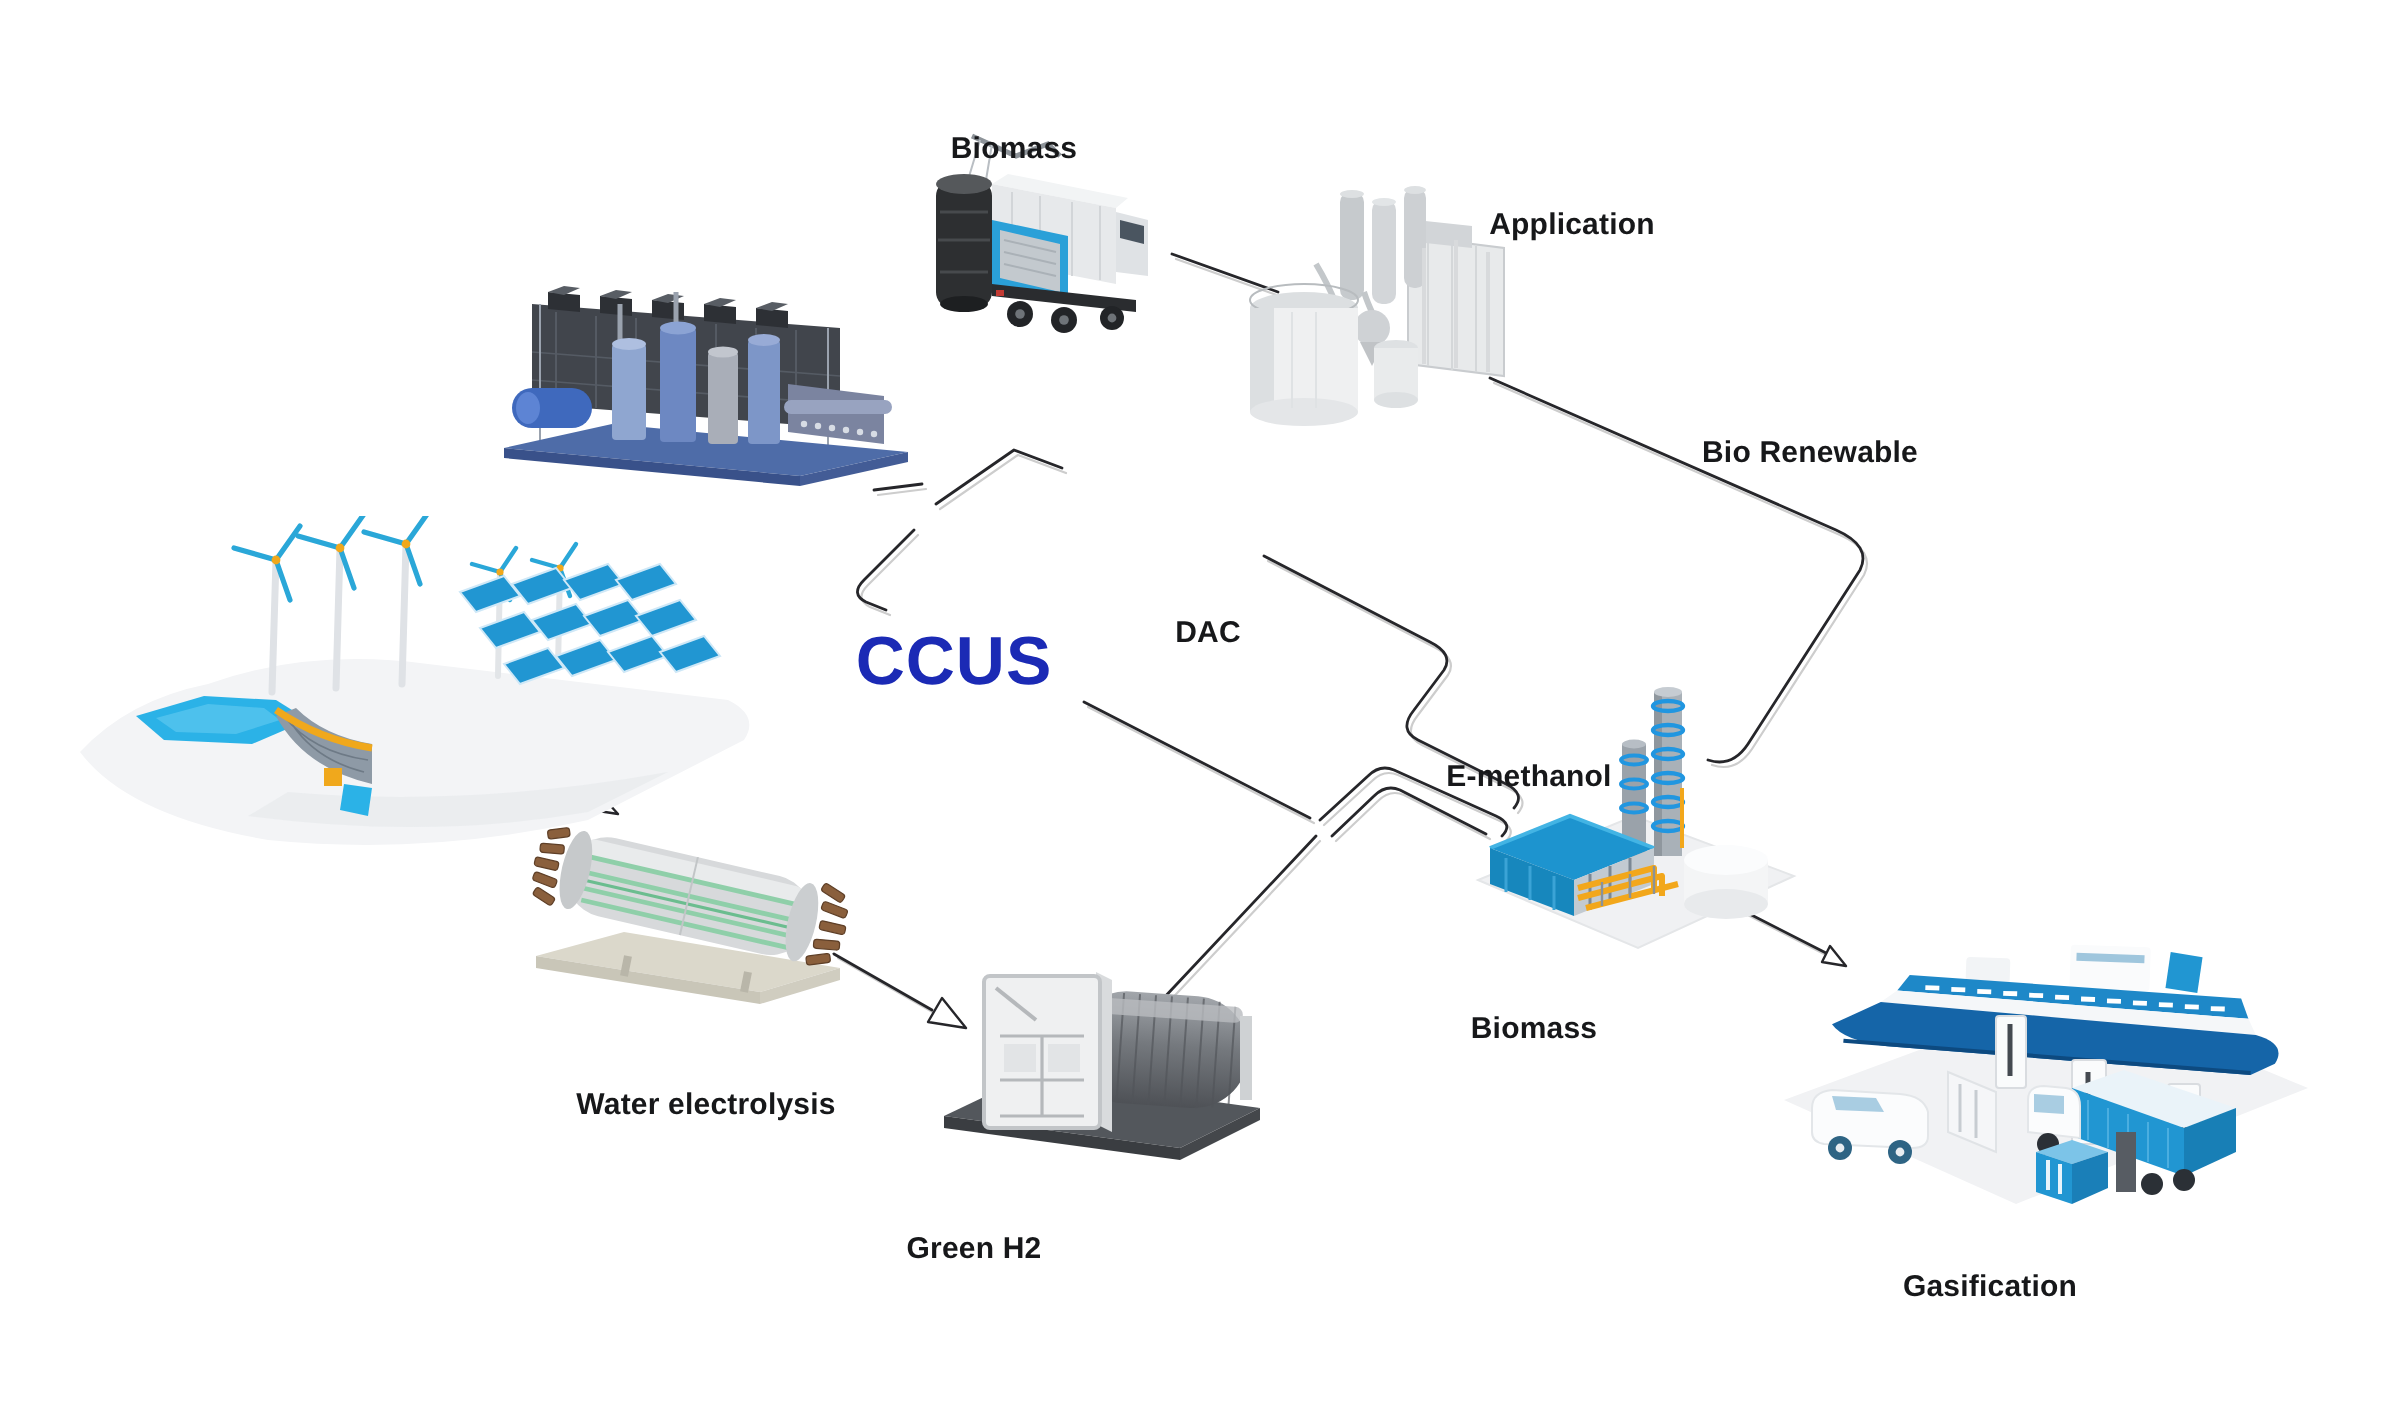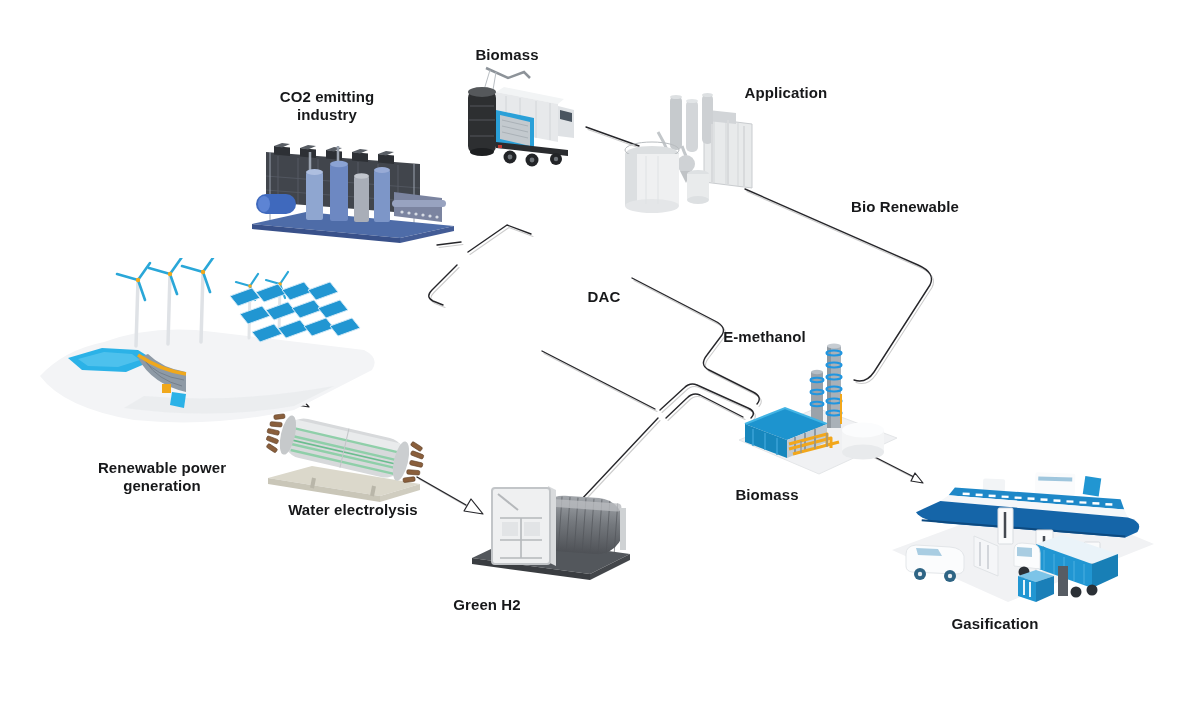--- a/index.html
+++ b/index.html
@@ -1,19 +1,19 @@
 <!DOCTYPE html>
 <html style="--ccus: #1b2ab5; --line: #26262a;"><head>
 <meta charset="utf-8">
 <style>
   html,body{margin:0;padding:0;background:#fff;}
   .stage{position:relative;width:1200px;height:710px;background:#ffffff;overflow:hidden;
          font-family:"Liberation Sans",sans-serif;}
   .lbl{position:absolute;font-size:15px;font-weight:600;color:#17181a;text-align:center;
-       line-height:1.18;letter-spacing:.1px;}
+       line-height:1.18;letter-spacing:.1px;margin-top:20px;}
   .title-lbl{position:absolute;font-size:34px;font-weight:700;color:var(--ccus,#1b2ab5);
        text-align:center;letter-spacing:.5px;}
   .node{position:absolute;}
   svg{display:block;}
   .c-hl{fill:none;stroke:#cdcdcd;stroke-width:1.1;stroke-linecap:round;stroke-linejoin:round;}
   .c-ln{fill:none;stroke:var(--line,#26262a);stroke-width:1.4;stroke-linecap:round;stroke-linejoin:round;}
   .arrow{fill:#ffffff;stroke:var(--line,#26262a);stroke-width:1.2;stroke-linejoin:round;}
 </style>
 </head>
 <body>
@@ -361,23 +361,22 @@
         <polygon points="132,126 150,120 168,126 150,132" fill="#7cc4e8"></polygon>
         <polygon points="132,126 150,132 150,152 132,146" fill="#2196d2"></polygon>
         <polygon points="150,132 168,126 168,144 150,152" fill="#1a7fb8"></polygon>
         <path d="M138,130 v15 M144,132 v15" stroke="#e8f4fb" stroke-width="2"></path>
       </g>
       <rect x="172" y="116" width="10" height="30" fill="#575c63"></rect>
     </svg>
   </div>
 
   <div class="lbl" style="left:447px;top:46px;width:120px">Biomass</div>
-  <div class="lbl" style="left:262px;top:88px;width:130px">CO2 emitting industry</div>
   <div class="lbl" style="left:716px;top:84px;width:140px">Application</div>
   <div class="lbl" style="left:835px;top:198px;width:140px">Bio Renewable</div>
   <div class="lbl" style="left:569px;top:288px;width:70px">DAC</div>
-  <div class="lbl" style="left:702px;top:328px;width:125px">E-methanol</div>
-  <div class="lbl" style="left:87px;top:459px;width:150px">Renewable power generation</div>
-  <div class="lbl" style="left:278px;top:501px;width:150px">Water electrolysis</div>
+  <div class="title-lbl" style="left:402px;top:312px;width:150px">CCUS</div>
+  <div class="lbl" style="left:702px;top:360px;width:125px">E-methanol</div>
+  <div class="lbl" style="left:278px;top:524px;width:150px">Water electrolysis</div>
   <div class="lbl" style="left:427px;top:596px;width:120px">Green H2</div>
   <div class="lbl" style="left:707px;top:486px;width:120px">Biomass</div>
   <div class="lbl" style="left:935px;top:615px;width:120px">Gasification</div>
 </div>
 
 </body></html>

